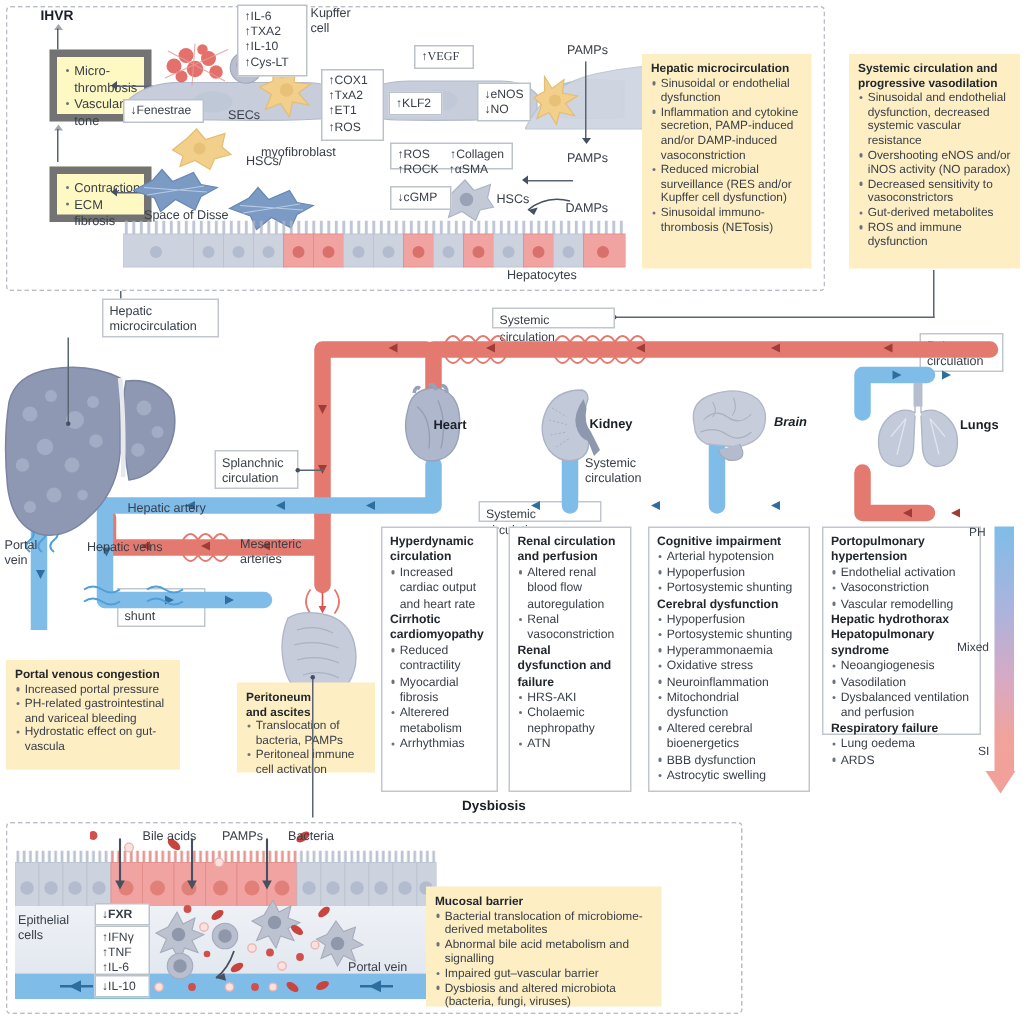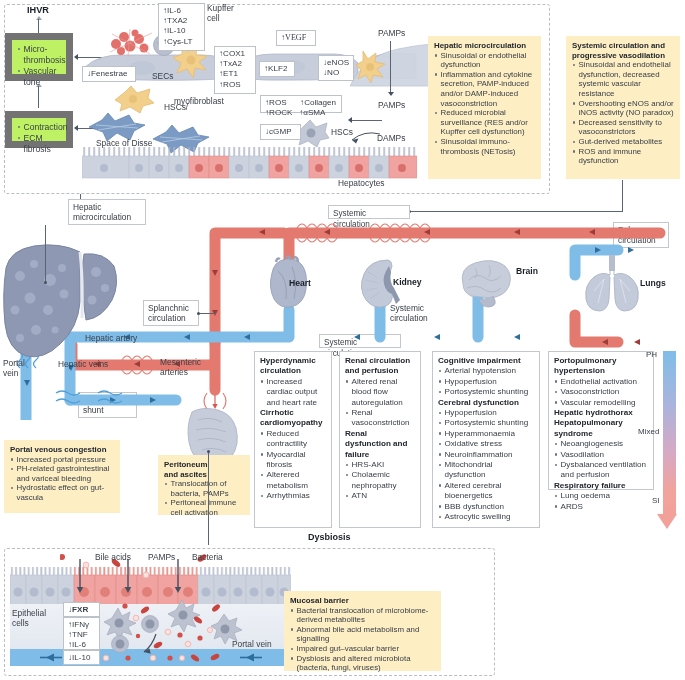--- a/index.html
+++ b/index.html
@@ -24,23 +24,24 @@
     padding:2px 4px;
   }
   .ybox{
     position:absolute;box-sizing:border-box;
     background:#fdeec3;border:0;
     font-size:7.9px;line-height:9.6px;color:#3a4049;
     padding:5px 6px 23px 6px;
   }
   .rbox{
     position:absolute;box-sizing:border-box;
-    background:#bef264;border:7px solid #737373;
+    background:#fef9c3;border:5px solid #737373;
     font-size:8.6px;line-height:11px;color:#3a4049;
     padding:4px 5px;
+    margin-left:28px;
   }
   .obox{
     position:absolute;box-sizing:border-box;
     background:#ffffff;border:1px solid #c2c7cf;
     font-size:8.1px;line-height:10.4px;color:#3a4049;
     padding:4px 5px;
   }
   .ybox b,.obox b,.rbox b{font-weight:bold;color:#22272e;display:block;}
   .ttl{font-weight:bold;color:#22272e;}
   ul.bl{margin:0;padding:0;list-style:none;}
@@ -474,21 +475,21 @@
     <path d="M12,6 Q6,20 9,36 Q12,54 26,58 Q42,62 52,50 Q60,38 56,22 Q52,8 38,4 Q22,0 12,6 Z" fill="#c6ccda" stroke="#aeb6c7" stroke-width="0.9"></path>
     <g stroke="#aab2c4" stroke-width="0.8" fill="none">
       <path d="M18,14 Q30,10 42,16 M16,24 Q30,20 46,26 M18,34 Q32,30 46,36 M22,44 Q34,40 46,46"></path>
     </g>
     <path d="M44,50 Q50,60 44,63 Q38,64 36,58" fill="#b9c1d1" stroke="#a6aec0" stroke-width="0.8"></path>
   </svg>
 </div>
 
 <div class="lblb" style="left:289px;top:278px;">Heart</div>
 <div class="lblb" style="left:393px;top:277px;">Kidney</div>
-<div class="lblb" style="left:516px;top:266px;">Brain</div>
+<div class="lblb" style="left:516px;top:276px;font-style:italic;">Brain</div>
 <div class="lblb" style="left:640px;top:278px;">Lungs</div>
 
 <div class="lbl" style="left:3px;top:358px;">Portal</div>
 <div class="lbl" style="left:3px;top:368px;">vein</div>
 <div class="lbl" style="left:85px;top:333px;">Hepatic artery</div>
 <div class="lbl" style="left:58px;top:359px;">Hepatic veins</div>
 <div class="lbl" style="left:160px;top:357px;">Mesenteric</div>
 <div class="lbl" style="left:160px;top:367px;">arteries</div>
 <div class="lbl" style="left:390px;top:303px;">Systemic</div>
 <div class="lbl" style="left:390px;top:313px;">circulation</div>

